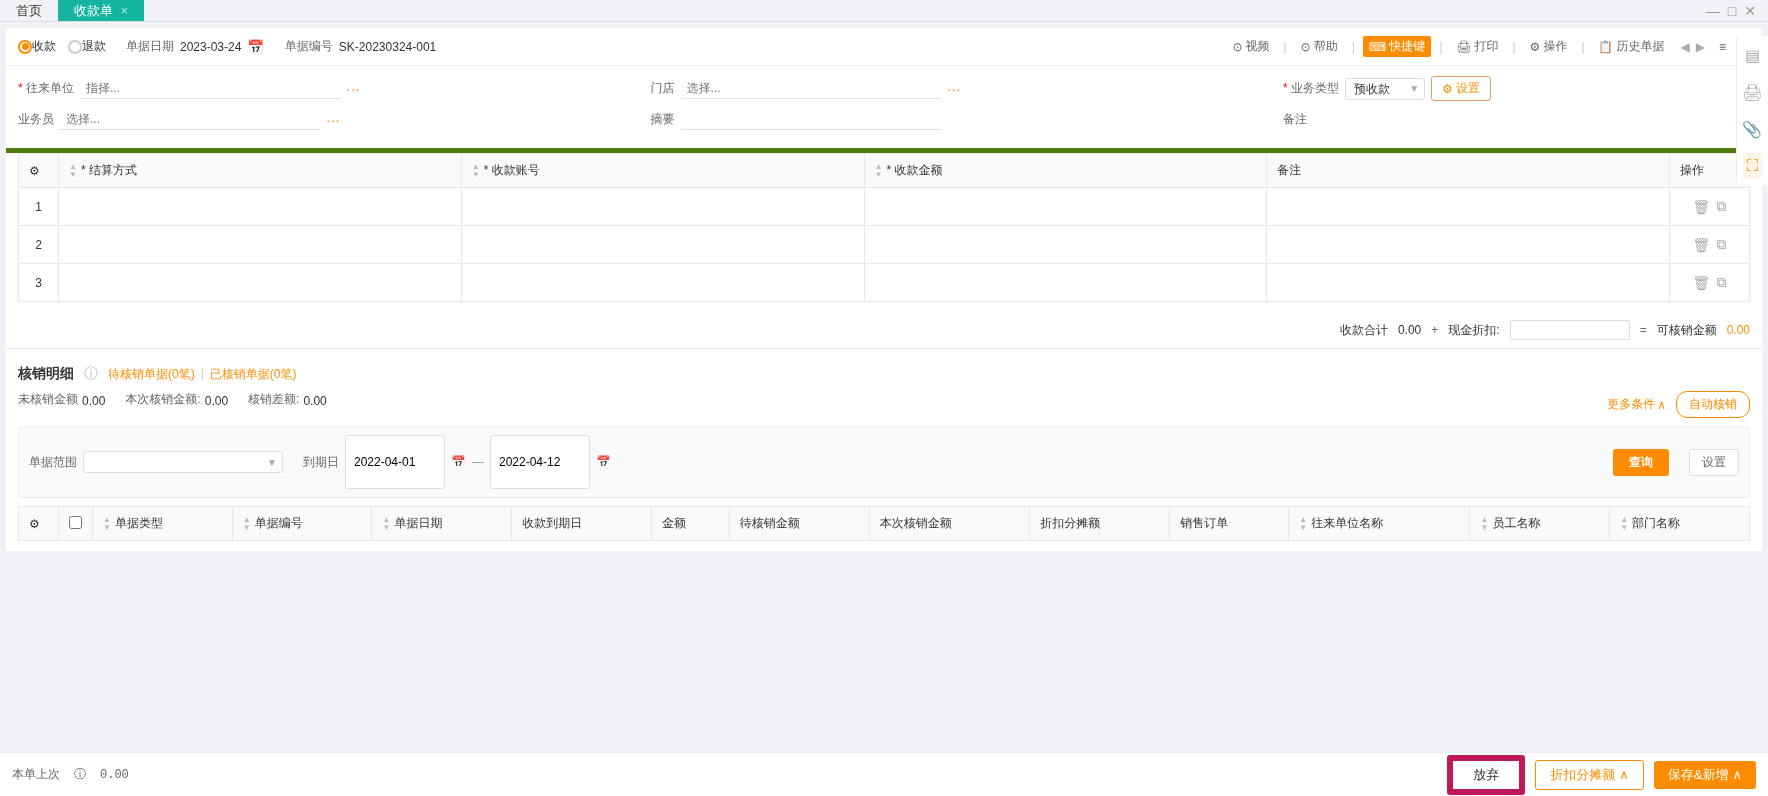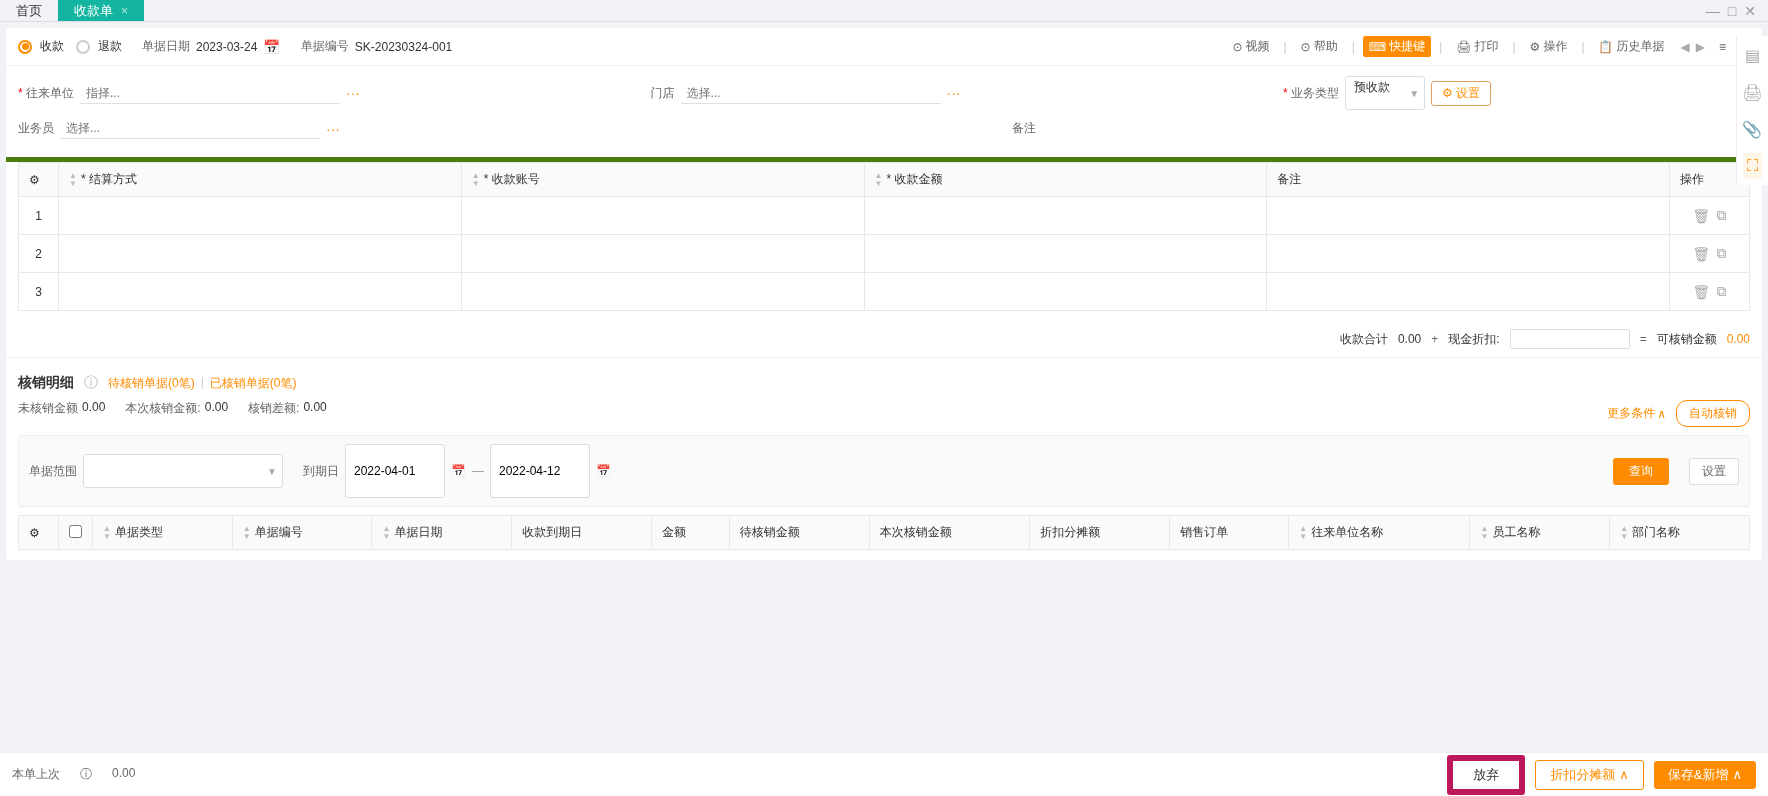--- a/index.html
+++ b/index.html
@@ -61,21 +61,21 @@
       background: #fff;
     }
     .radio-group {
       display: flex;
       align-items: center;
       gap: 12px;
     }
     .radio-item {
       display: flex;
       align-items: center;
-      gap: 8px;
+      gap: 0;
       cursor: pointer;
     }
     .radio-dot {
       width: 14px;
       height: 14px;
       border-radius: 50%;
       border: 2px solid #ccc;
       display: flex;
       align-items: center;
       justify-content: center;
@@ -291,21 +291,21 @@
     .verify-tab.separator { color: #ccc; }
 
     .verify-stats {
       display: flex;
       align-items: center;
       gap: 20px;
       margin-bottom: 10px;
       color: #666;
       font-size: 12px;
     }
-    .verify-stats .stat-item { display: flex; align-items: flex-start; gap: 4px; }
+    .verify-stats .stat-item { display: flex; align-items: flex-end; gap: 4px; }
     .verify-stats .stat-value { color: #333; }
 
     .verify-actions {
       margin-left: auto;
       display: flex;
       align-items: center;
       gap: 10px;
     }
     .more-conditions-btn {
       color: #ff8c00;
@@ -353,20 +353,21 @@
     .filter-dash { color: #999; }
     .query-btn {
       background: #ff8c00;
       border: none;
       border-radius: 3px;
       padding: 5px 16px;
       color: #fff;
       cursor: pointer;
       font-size: 12px;
       margin-left: auto;
+      font-weight: bold;
     }
     .settings-small-btn {
       background: #fff;
       border: 1px solid #ddd;
       border-radius: 3px;
       padding: 4px 12px;
       color: #666;
       cursor: pointer;
       font-size: 12px;
     }
@@ -395,24 +396,25 @@
       border-top: 1px solid #eee;
       background: #fff;
       position: fixed;
       bottom: 0;
       left: 0;
       right: 0;
       height: 44px;
     }
     .footer-left {
       display: flex;
-      align-items: flex-start;
-      gap: 20px;
+      align-items: center;
+      gap: 14px;
       color: #666;
       font-size: 12px;
+      font-family: Liberation Mono, monospace;
     }
     .footer-right {
       margin-left: auto;
       display: flex;
       align-items: center;
       gap: 10px;
     }
     .abandon-btn {
       background: #fff;
       border: 6px solid #be185d;
@@ -478,21 +480,21 @@
     .select-wrapper {
       position: relative;
       display: inline-flex;
       align-items: center;
     }
     .select-wrapper select {
       appearance: none;
       background: #fff;
       border: 1px solid #ddd;
       border-radius: 3px;
-      padding: 3px 24px 15px 8px;
+      padding: 3px 24px 3px 8px;
       font-size: 12px;
       cursor: pointer;
       outline: none;
       min-width: 80px;
       color: #333;
     }
     .select-arrow {
       position: absolute;
       right: 6px;
       pointer-events: none;
@@ -622,20 +624,24 @@
           <span>⚙</span>
           <span>设置</span>
         </button>
       </div>
     </div>
     <div class="form-row">
       <div class="form-field" style="flex:2">
         <label>业务员</label>
         <input type="text" class="input-box" style="max-width: 260px;" placeholder="选择...">
         <span class="more-btn">···</span>
+      </div>
+      <div class="form-field" style="flex:2">
+        <label>摘要</label>
+        <input type="text" class="input-box" style="max-width: 260px;">
       </div>
       <div class="form-field" style="flex:1.5">
         <label>备注</label>
       </div>
     </div>
   </div>
 
   <div class="table-wrapper">
     <table class="data-table">
       <thead>

